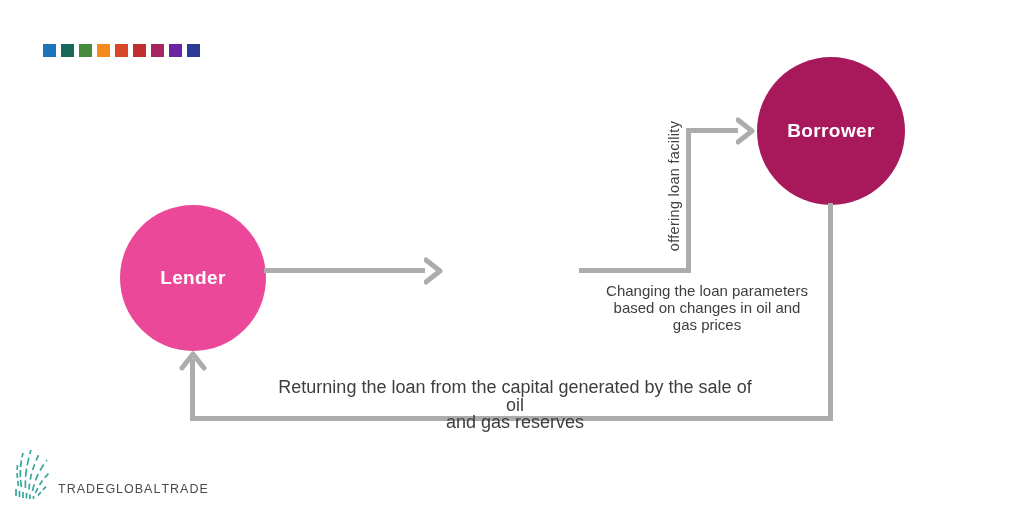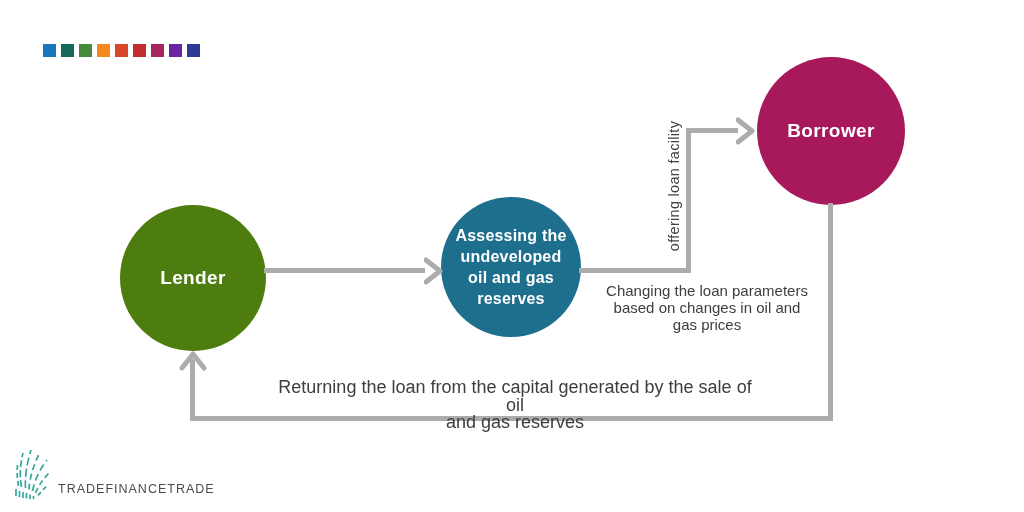--- a/index.html
+++ b/index.html
@@ -66,30 +66,24 @@
       <div class="sq" style="background: rgb(23, 105, 91);"></div>
       <div class="sq" style="background: rgb(69, 138, 61);"></div>
       <div class="sq" style="background: rgb(246, 137, 30);"></div>
       <div class="sq" style="background: rgb(217, 71, 43);"></div>
       <div class="sq" style="background: rgb(194, 45, 48);"></div>
       <div class="sq" style="background: rgb(167, 37, 97);"></div>
       <div class="sq" style="background: rgb(107, 36, 162);"></div>
       <div class="sq" style="background: rgb(44, 59, 150);"></div>
     </div>
 
-  <div class="circle node-lender" style="background: #4d7c0f;">
+  <div class="circle node-lender" style="background: #ec4899;">
     <span>Lender</span>
   </div>
 
-  <div class="circle node-assess" style="background: rgb(30, 111, 142);">
-    <span>Assessing the
-undeveloped
-oil and gas
-reserves</span>
-  </div>
 
   <div class="circle node-borrower" style="background: rgb(168, 25, 91);">
     <span>Borrower</span>
   </div>
 
   <div class="line l1" style="background: rgb(172, 172, 172);"></div>
   <div class="line l2" style="background: rgb(172, 172, 172);"></div>
   <div class="line v1" style="background: rgb(172, 172, 172);"></div>
   <div class="line l3" style="background: rgb(172, 172, 172);"></div>
   <div class="line v2" style="background: rgb(172, 172, 172);"></div>
@@ -126,18 +120,18 @@
         <path d="M2 55 L2 48"></path>
         <path d="M5.5 56 L5.5 50"></path>
         <path d="M9 57 L9 51"></path>
         <path d="M12.5 57.5 L12.5 52"></path>
         <path d="M16 58 L16 53.5"></path>
         <path d="M19.5 58 L19.5 55"></path>
       </g>
     </svg>
     <div class="logo-text">
       <span>TRADE</span>
-      <span>FINANCE</span>
+      <span>GLOBAL</span>
       <span>TRADE</span>
     </div>
   </div>
 
 </div>
 
 </body></html>

